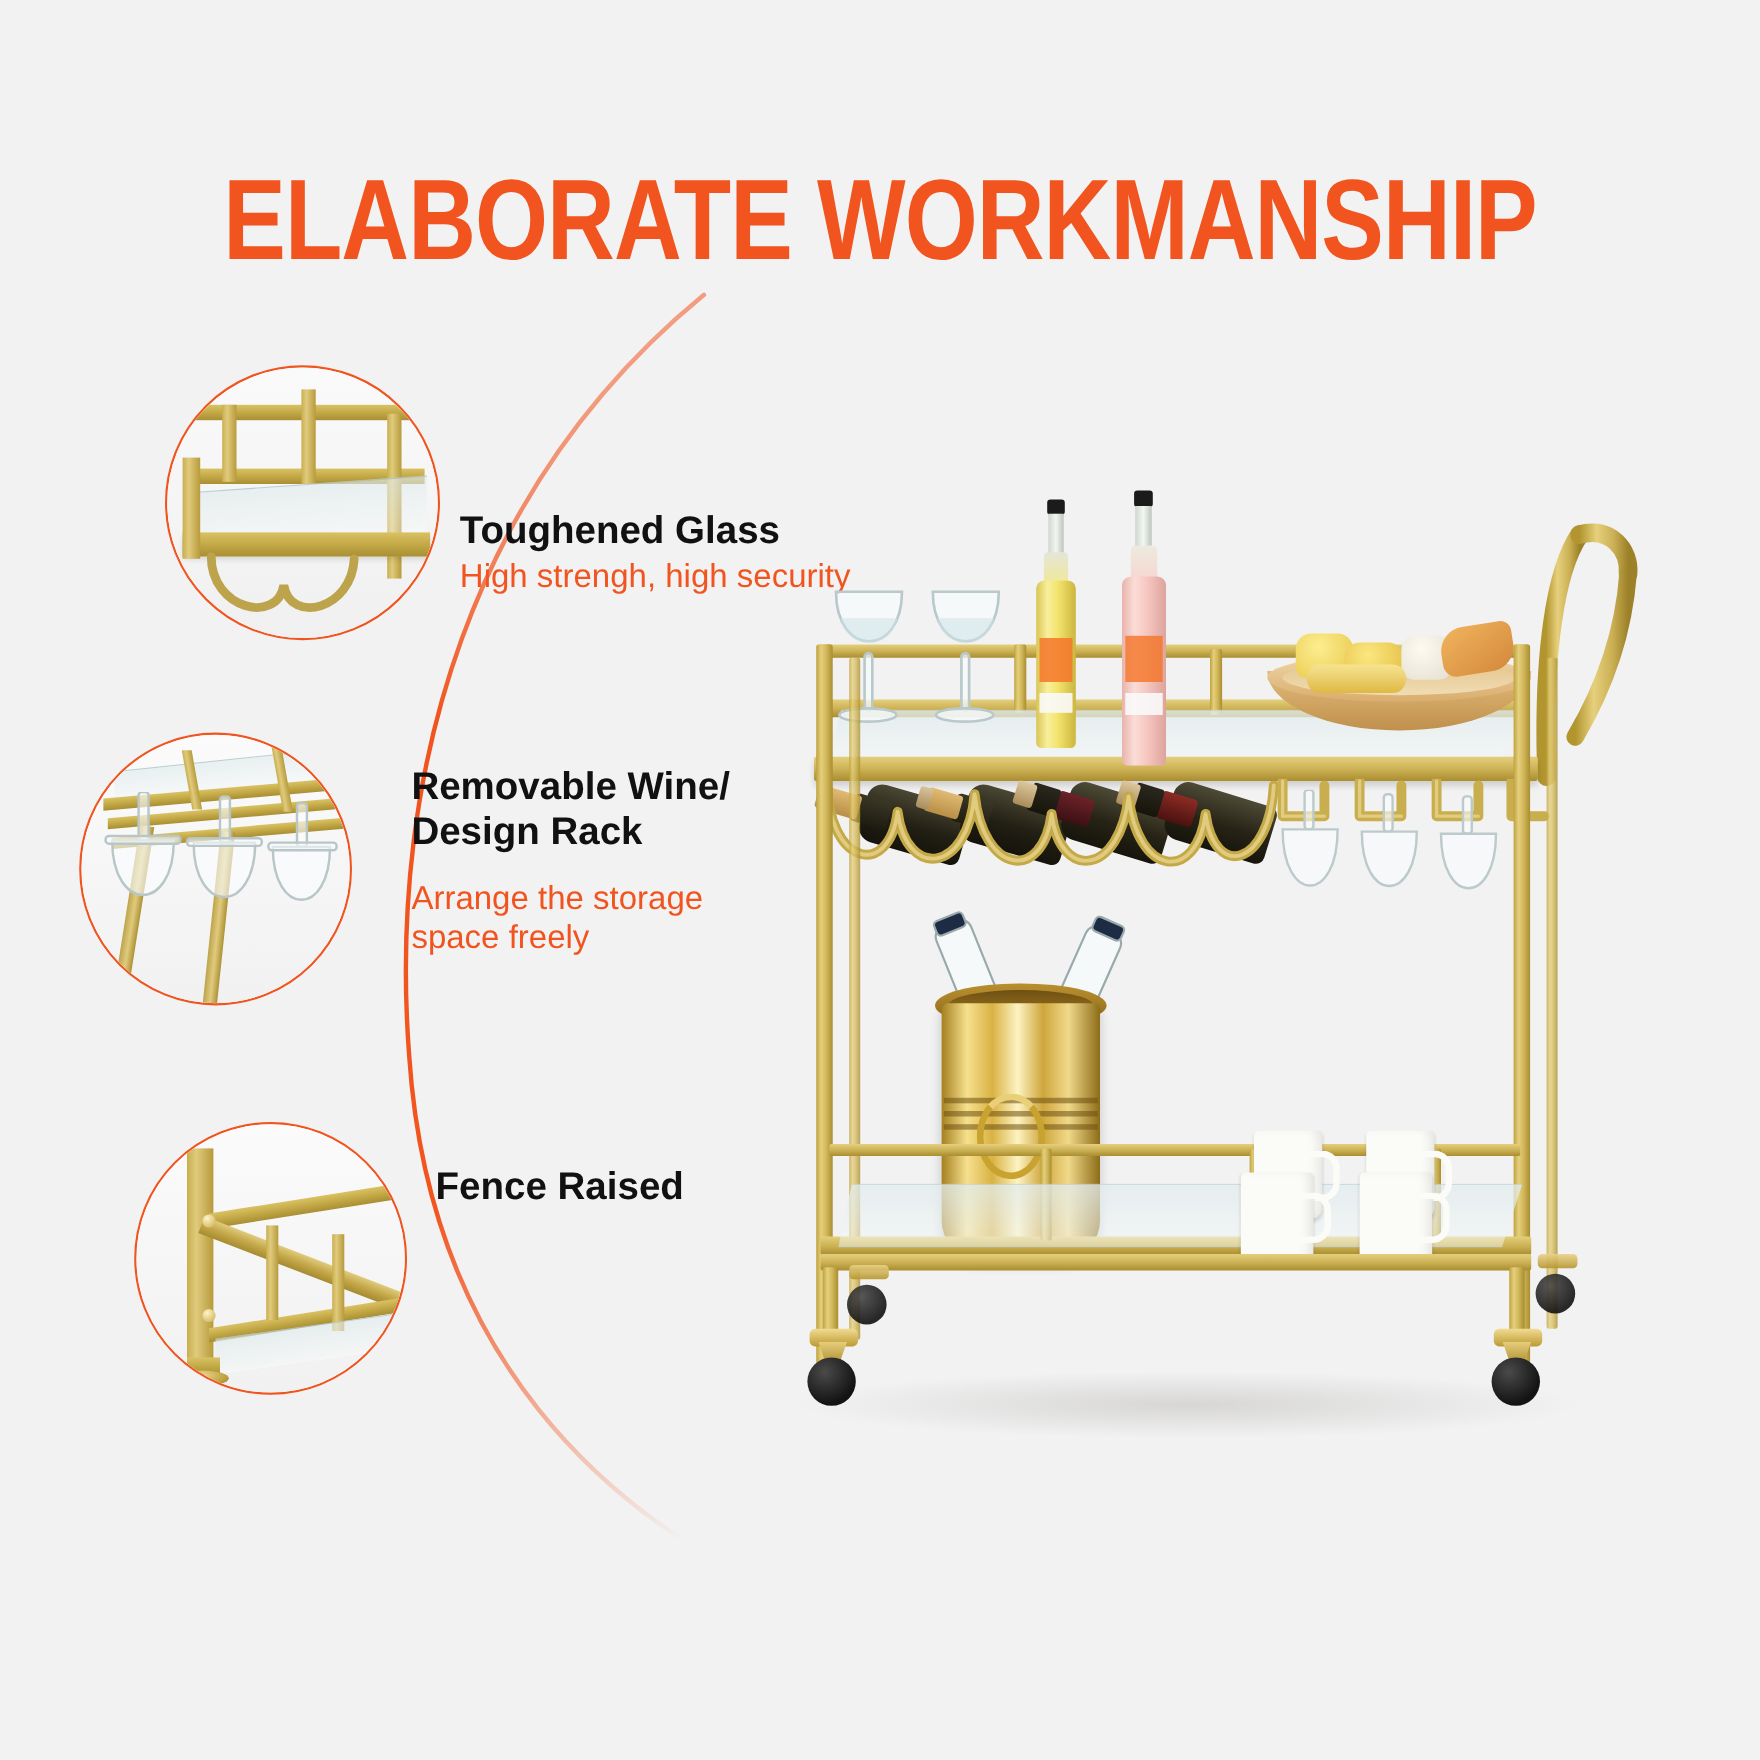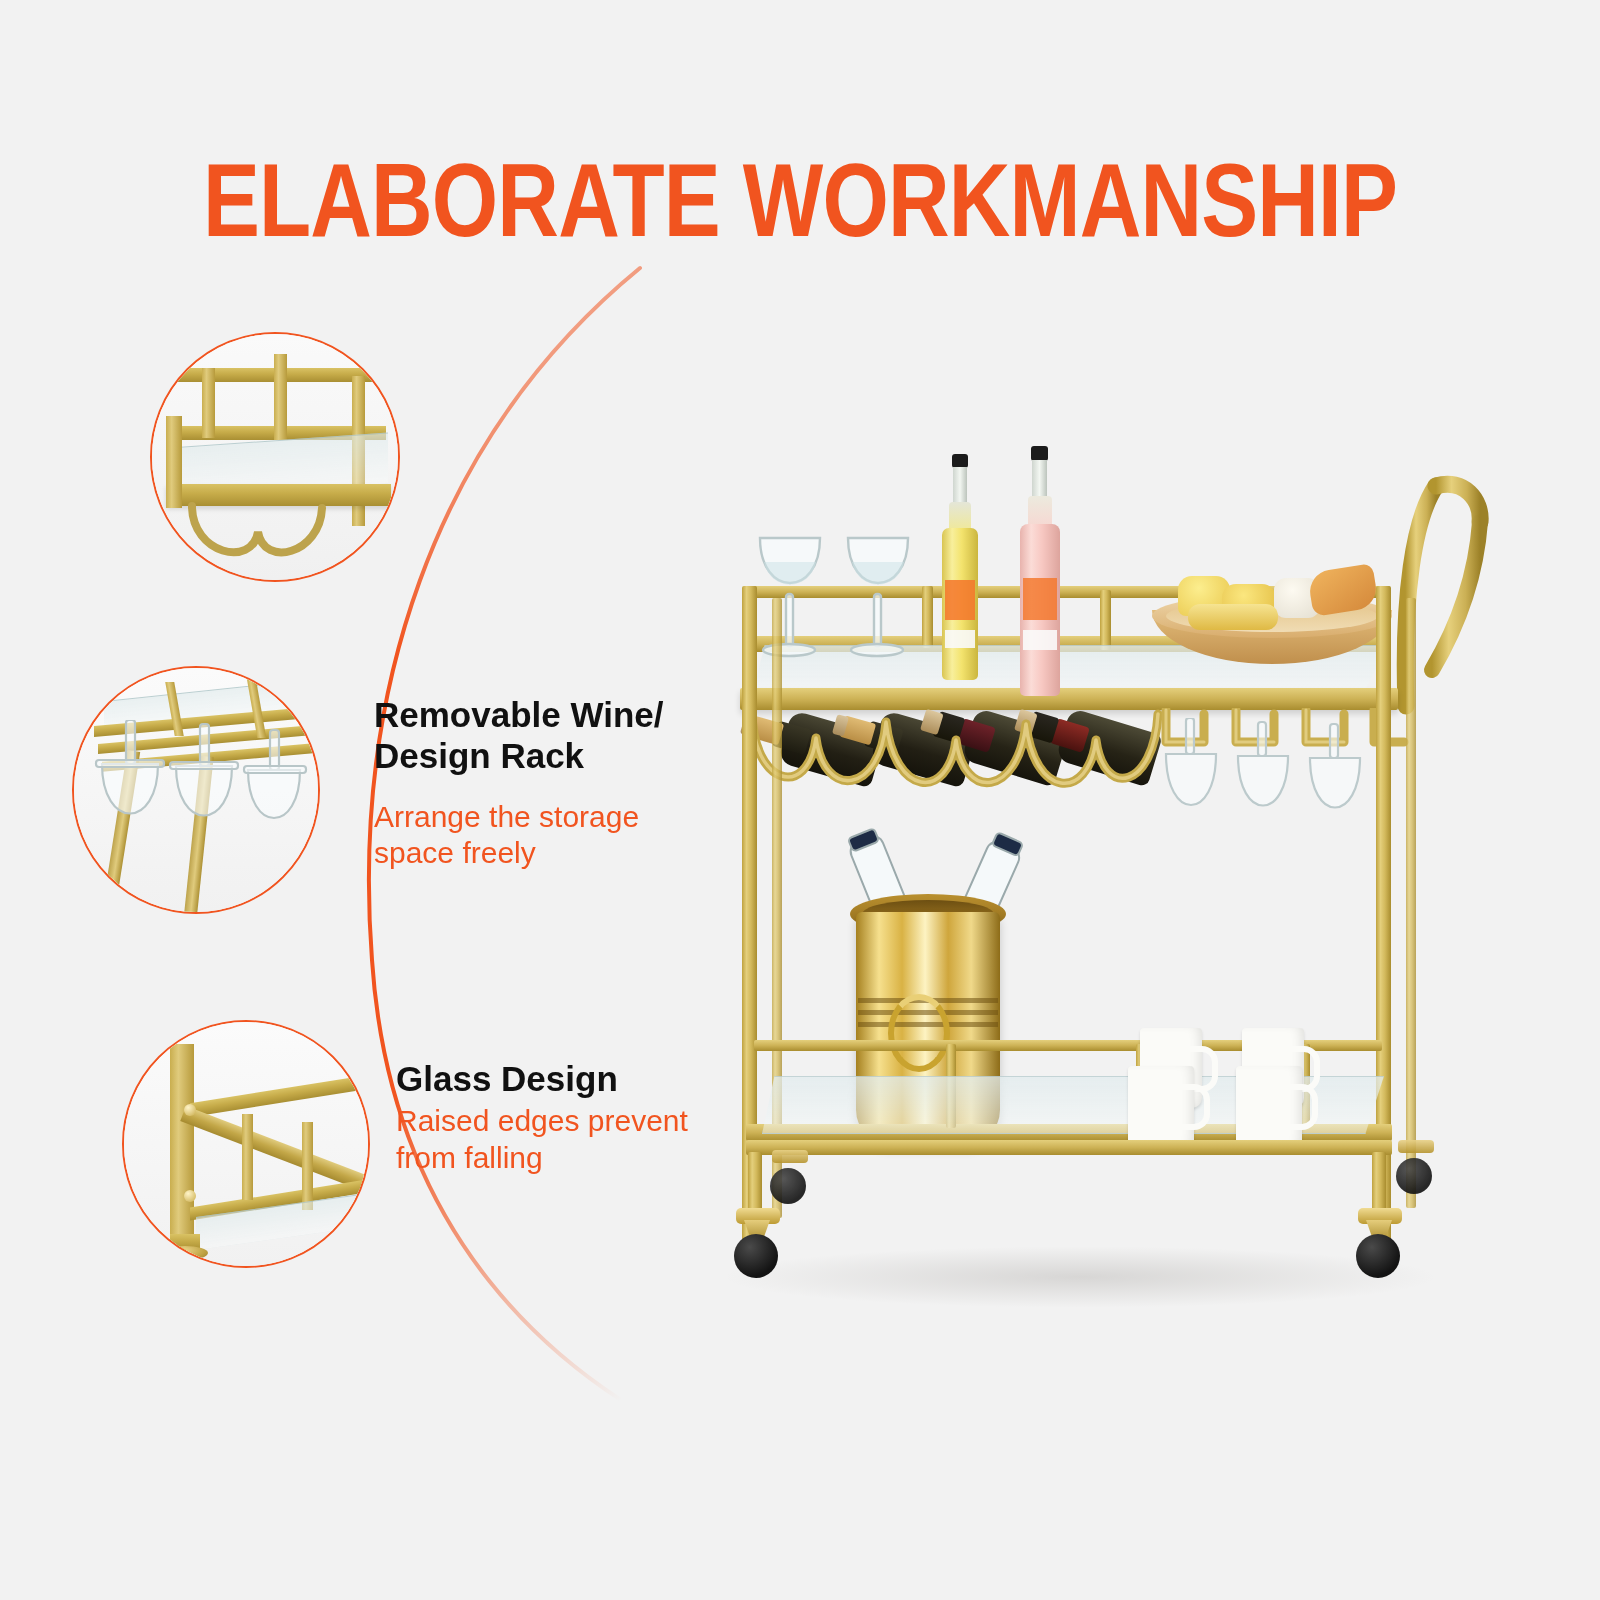--- a/index.html
+++ b/index.html
@@ -108,20 +108,24 @@
            box-shadow:0 3px 5px rgba(0,0,0,.13);"></div>
 
       <div class="bar-v" style="left:14px;top:82px;width:16px;height:92px;"></div>
 
       <svg style="position:absolute;left:36px;top:168px;width:140px;height:70px;" viewBox="0 0 140 70">
         <path d="M4 4 C 4 52, 64 66, 70 30 C 76 66, 132 52, 134 6" fill="none" stroke="#bda34c" stroke-width="8" stroke-linecap="round"></path>
       </svg>
     </div>
   </div>
 
+  <div class="feature" style="left:418px;top:462px;width:420px;">
+    <p class="f-title">Toughened Glass</p>
+    <p class="f-sub">High strengh, high security</p>
+  </div>
 
   <div class="thumb" style="left:72px;top:666px;width:244px;height:244px;">
     <div class="thumb-inner">
       <div style="position:absolute;inset:0;background:linear-gradient(180deg,#fbfbfb,#f1f1f1);"></div>
 
       <div class="glassplate" style="left:30px;top:22px;width:210px;height:34px;transform:skewY(-6deg);"></div>
 
       <div class="bar" style="left:20px;top:48px;width:228px;height:11px;transform:skewY(-5deg);"></div>
       <div class="bar" style="left:24px;top:66px;width:226px;height:10px;transform:skewY(-5deg);"></div>
       <div class="bar" style="left:28px;top:84px;width:224px;height:10px;transform:skewY(-5deg);"></div>
@@ -186,23 +190,21 @@
            background:radial-gradient(ellipse at 40% 30%,#f0dc93,#c2a546 60%,#967c28);"></div>
 
       <div style="position:absolute;left:60px;top:82px;width:12px;height:12px;border-radius:50%;
            background:radial-gradient(circle at 35% 30%,#fff4c8,#c9ab4a);"></div>
       <div style="position:absolute;left:60px;top:168px;width:12px;height:12px;border-radius:50%;
            background:radial-gradient(circle at 35% 30%,#fff4c8,#c9ab4a);"></div>
     </div>
   </div>
 
   <div class="feature" style="left:396px;top:1058px;width:400px;">
-    <p class="f-title">Glass Design</p>
-    <p class="f-sub">Raised edges prevent
-from falling</p>
+    <p class="f-title">Fence Raised</p>
   </div>
 
   <div id="cart">
 
     <div class="shadow" style="left:20px;top:806px;width:720px;height:62px;"></div>
 
     <svg style="position:absolute;left:640px;top:16px;width:180px;height:260px;" viewBox="0 0 180 260">
       <defs>
         <linearGradient id="gld" x1="0" y1="0" x2="1" y2="0">
           <stop offset="0%" stop-color="#b2952f"></stop>

